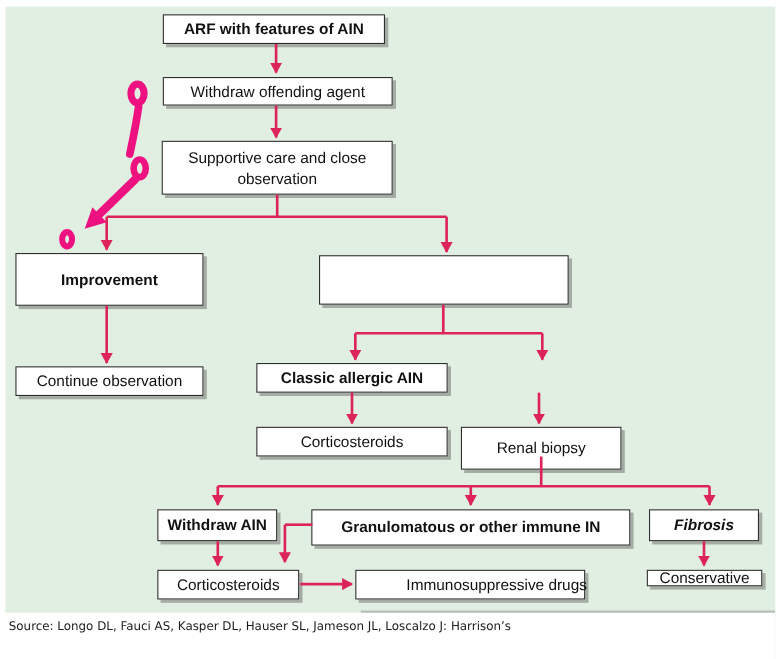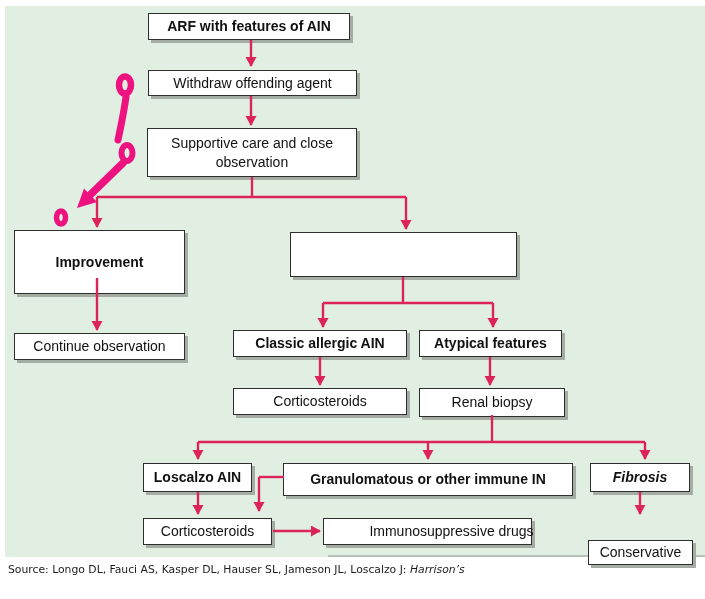--- a/index.html
+++ b/index.html
@@ -22,38 +22,38 @@
     display:flex;flex-direction:column;align-items:center;justify-content:center;
     font-size:14px;color:#111;text-align:right;line-height:19px;
     box-sizing:border-box;white-space:nowrap;
   }
   .node.bold{font-weight:700;}
   .node span{display:block;}
   #source{
     position:absolute;left:8px;top:563px;width:690px;
     font-family:"DejaVu Sans",sans-serif;font-size:10.8px;line-height:14.5px;color:#1c1c1c;
   }
-  #source .it{font-style:italic;}
+  #source .it{}
   
   #n-arf            {left:148px;top:13px; width:202px;height:27px;}
   #n-withdraw       {left:148px;top:70px; width:209px;height:26px;}
   #n-supportive     {left:147px;top:128px;width:210px;height:49px;}
-  #n-improvement    {left:14px; top:230px;width:171px;height:64px;}
+  #n-improvement    {left:14px; top:230px;width:171px;height:48px;}
   #n-noimprove      {left:290px;top:232px;width:227px;height:45px;}
   #n-continue       {left:14px; top:333px;width:171px;height:27px;}
   #n-classic-allergic{left:233px;top:330px;width:174px;height:27px;}
   #n-atypical       {left:419px;top:330px;width:143px;height:27px;}
   #n-cortico1       {left:233px;top:388px;width:174px;height:27px;}
-  #n-renal          {left:419px;top:388px;width:146px;height:29px;}
+  #n-renal          {left:419px;top:388px;width:146px;height:39px;}
   #n-classic-ain    {left:143px;top:463px;width:109px;height:29px;}
   #n-granulomatous  {left:283px;top:463px;width:290px;height:33px;}
   #n-fibrosis       {left:590px;top:463px;width:100px;height:29px;font-style:italic;}
   #n-cortico2       {left:143px;top:518px;width:129px;height:27px;}
   #n-immuno         {left:323px;top:518px;width:209px;height:27px;padding-left:48px;}
-  #n-conservative   {left:588px;top:518px;width:105px;height:25px;margin-top:22px;}
+  #n-conservative   {left:588px;top:518px;width:105px;height:15px;}
 </style>
 </head>
 <body>
 
 <div id="figure">
   <div id="panel"></div>
   <div id="panel-edge"></div>
 
   <div class="node bold" id="n-arf">
     <span>ARF with features of AIN</span>
@@ -69,31 +69,28 @@
     <span>Improvement</span>
   </div>
   <div class="node bold" id="n-noimprove">
   </div>
   <div class="node bold" id="n-classic-allergic">
     <span>Classic allergic AIN</span>
   </div>
   <div class="node" id="n-continue">
     <span>Continue observation</span>
   </div>
-  <div class="node bold" id="n-atypical">
-    <span>Atypical features</span>
-  </div>
   <div class="node" id="n-cortico1">
     <span>Corticosteroids</span>
   </div>
   <div class="node" id="n-renal">
     <span>Renal biopsy</span>
   </div>
   <div class="node bold" id="n-classic-ain">
-    <span>Loscalzo AIN</span>
+    <span>Withdraw AIN</span>
   </div>
   <div class="node bold" id="n-granulomatous">
     <span>Granulomatous or other immune IN</span>
   </div>
   <div class="node bold" id="n-fibrosis">
     <span>Fibrosis</span>
   </div>
   <div class="node" id="n-cortico2">
     <span>Corticosteroids</span>
   </div>

